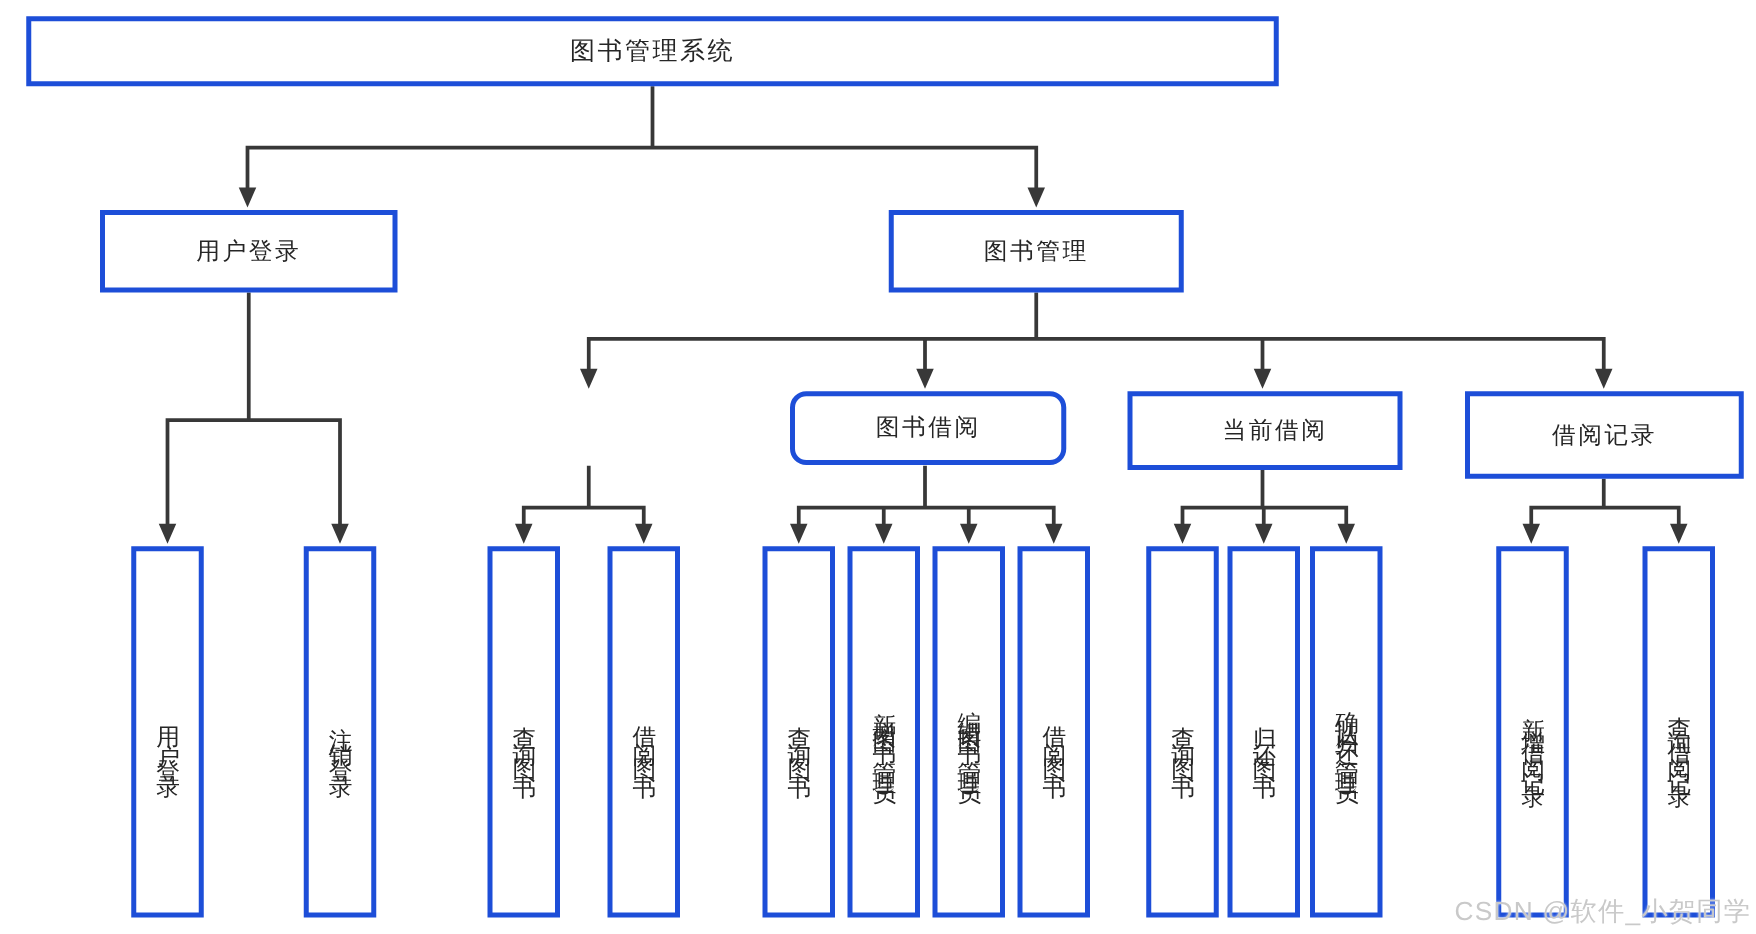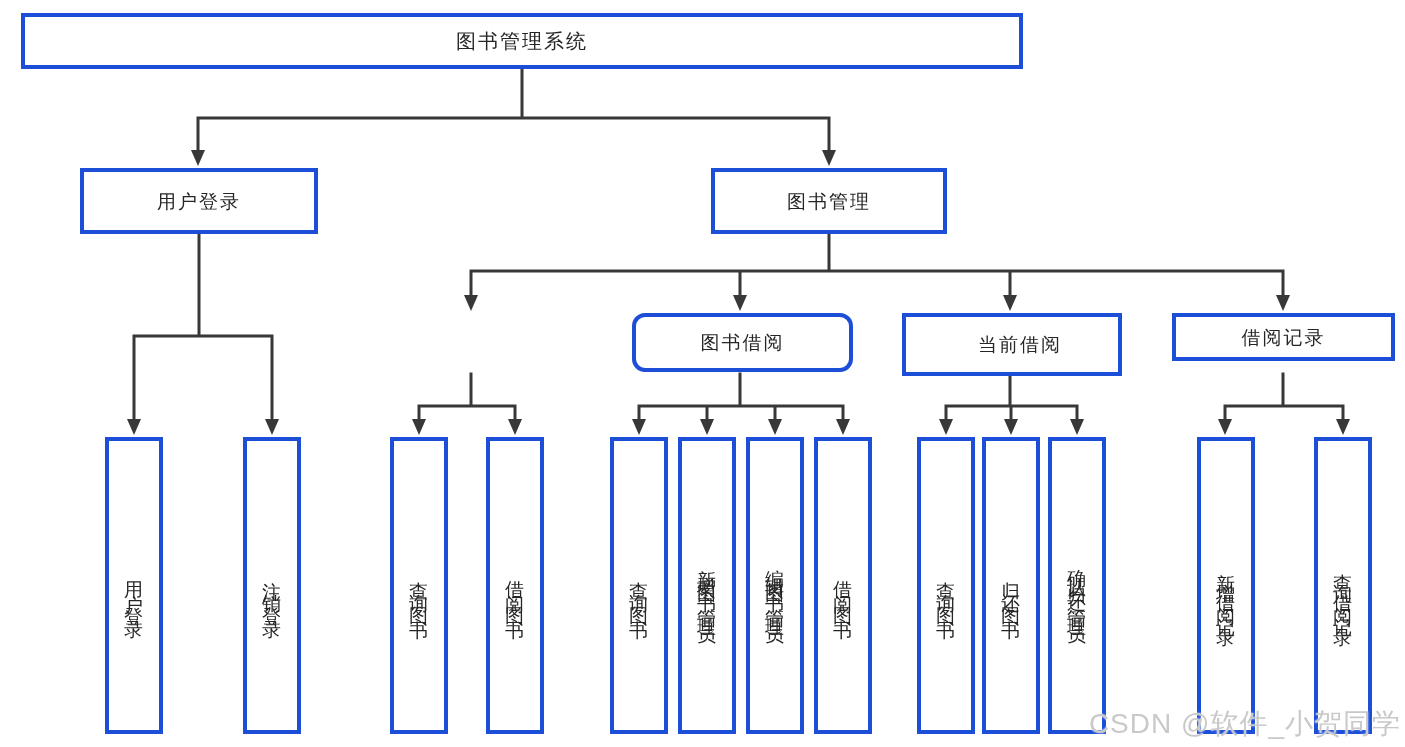--- a/index.html
+++ b/index.html
@@ -51,21 +51,21 @@
     text-orientation: mixed;
     line-height: 1;
   }
   .ls4 span { letter-spacing: 13px; margin-bottom: -13px; }
   .ls6 span { letter-spacing: 11px; margin-bottom: -11px; }
   .ls9 span { letter-spacing: 8px;  margin-bottom: -8px; }
   .watermark {
     position: absolute;
     right: 4px;
     bottom: 4px;
-    font-size: 28px;
+    font-size: 21px;
     color: #c9c9c9;
     letter-spacing: 1px;
     text-shadow: 0 0 2px #ffffff;
     white-space: nowrap;
   }
 </style>
 </head>
 <body>
 
 <div id="canvas">
@@ -99,21 +99,21 @@
   <div class="node h-node" style="left:711px; top:168px; width:236px; height:66px;">
     <span>图书管理</span>
   </div>
 
   <div class="node h-node" style="left:632px; top:313px; width:221px; height:59px;border-radius:13px;">
     <span>图书借阅</span>
   </div>
   <div class="node h-node" style="left:902px; top:313px; width:220px; height:63px;padding-left:16px;">
     <span>当前借阅</span>
   </div>
-  <div class="node h-node" style="left:1172px; top:313px; width:223px; height:48px;">
+  <div class="node h-node" style="left:1172px; top:313px; width:223px; height:70px;">
     <span>借阅记录</span>
   </div>
 
   <div class="node leaf ls4" style="left:105px;">
     <span>用户登录</span>
   </div>
   <div class="node leaf ls4" style="left:243px;">
     <span>注销登录</span>
   </div>
 

